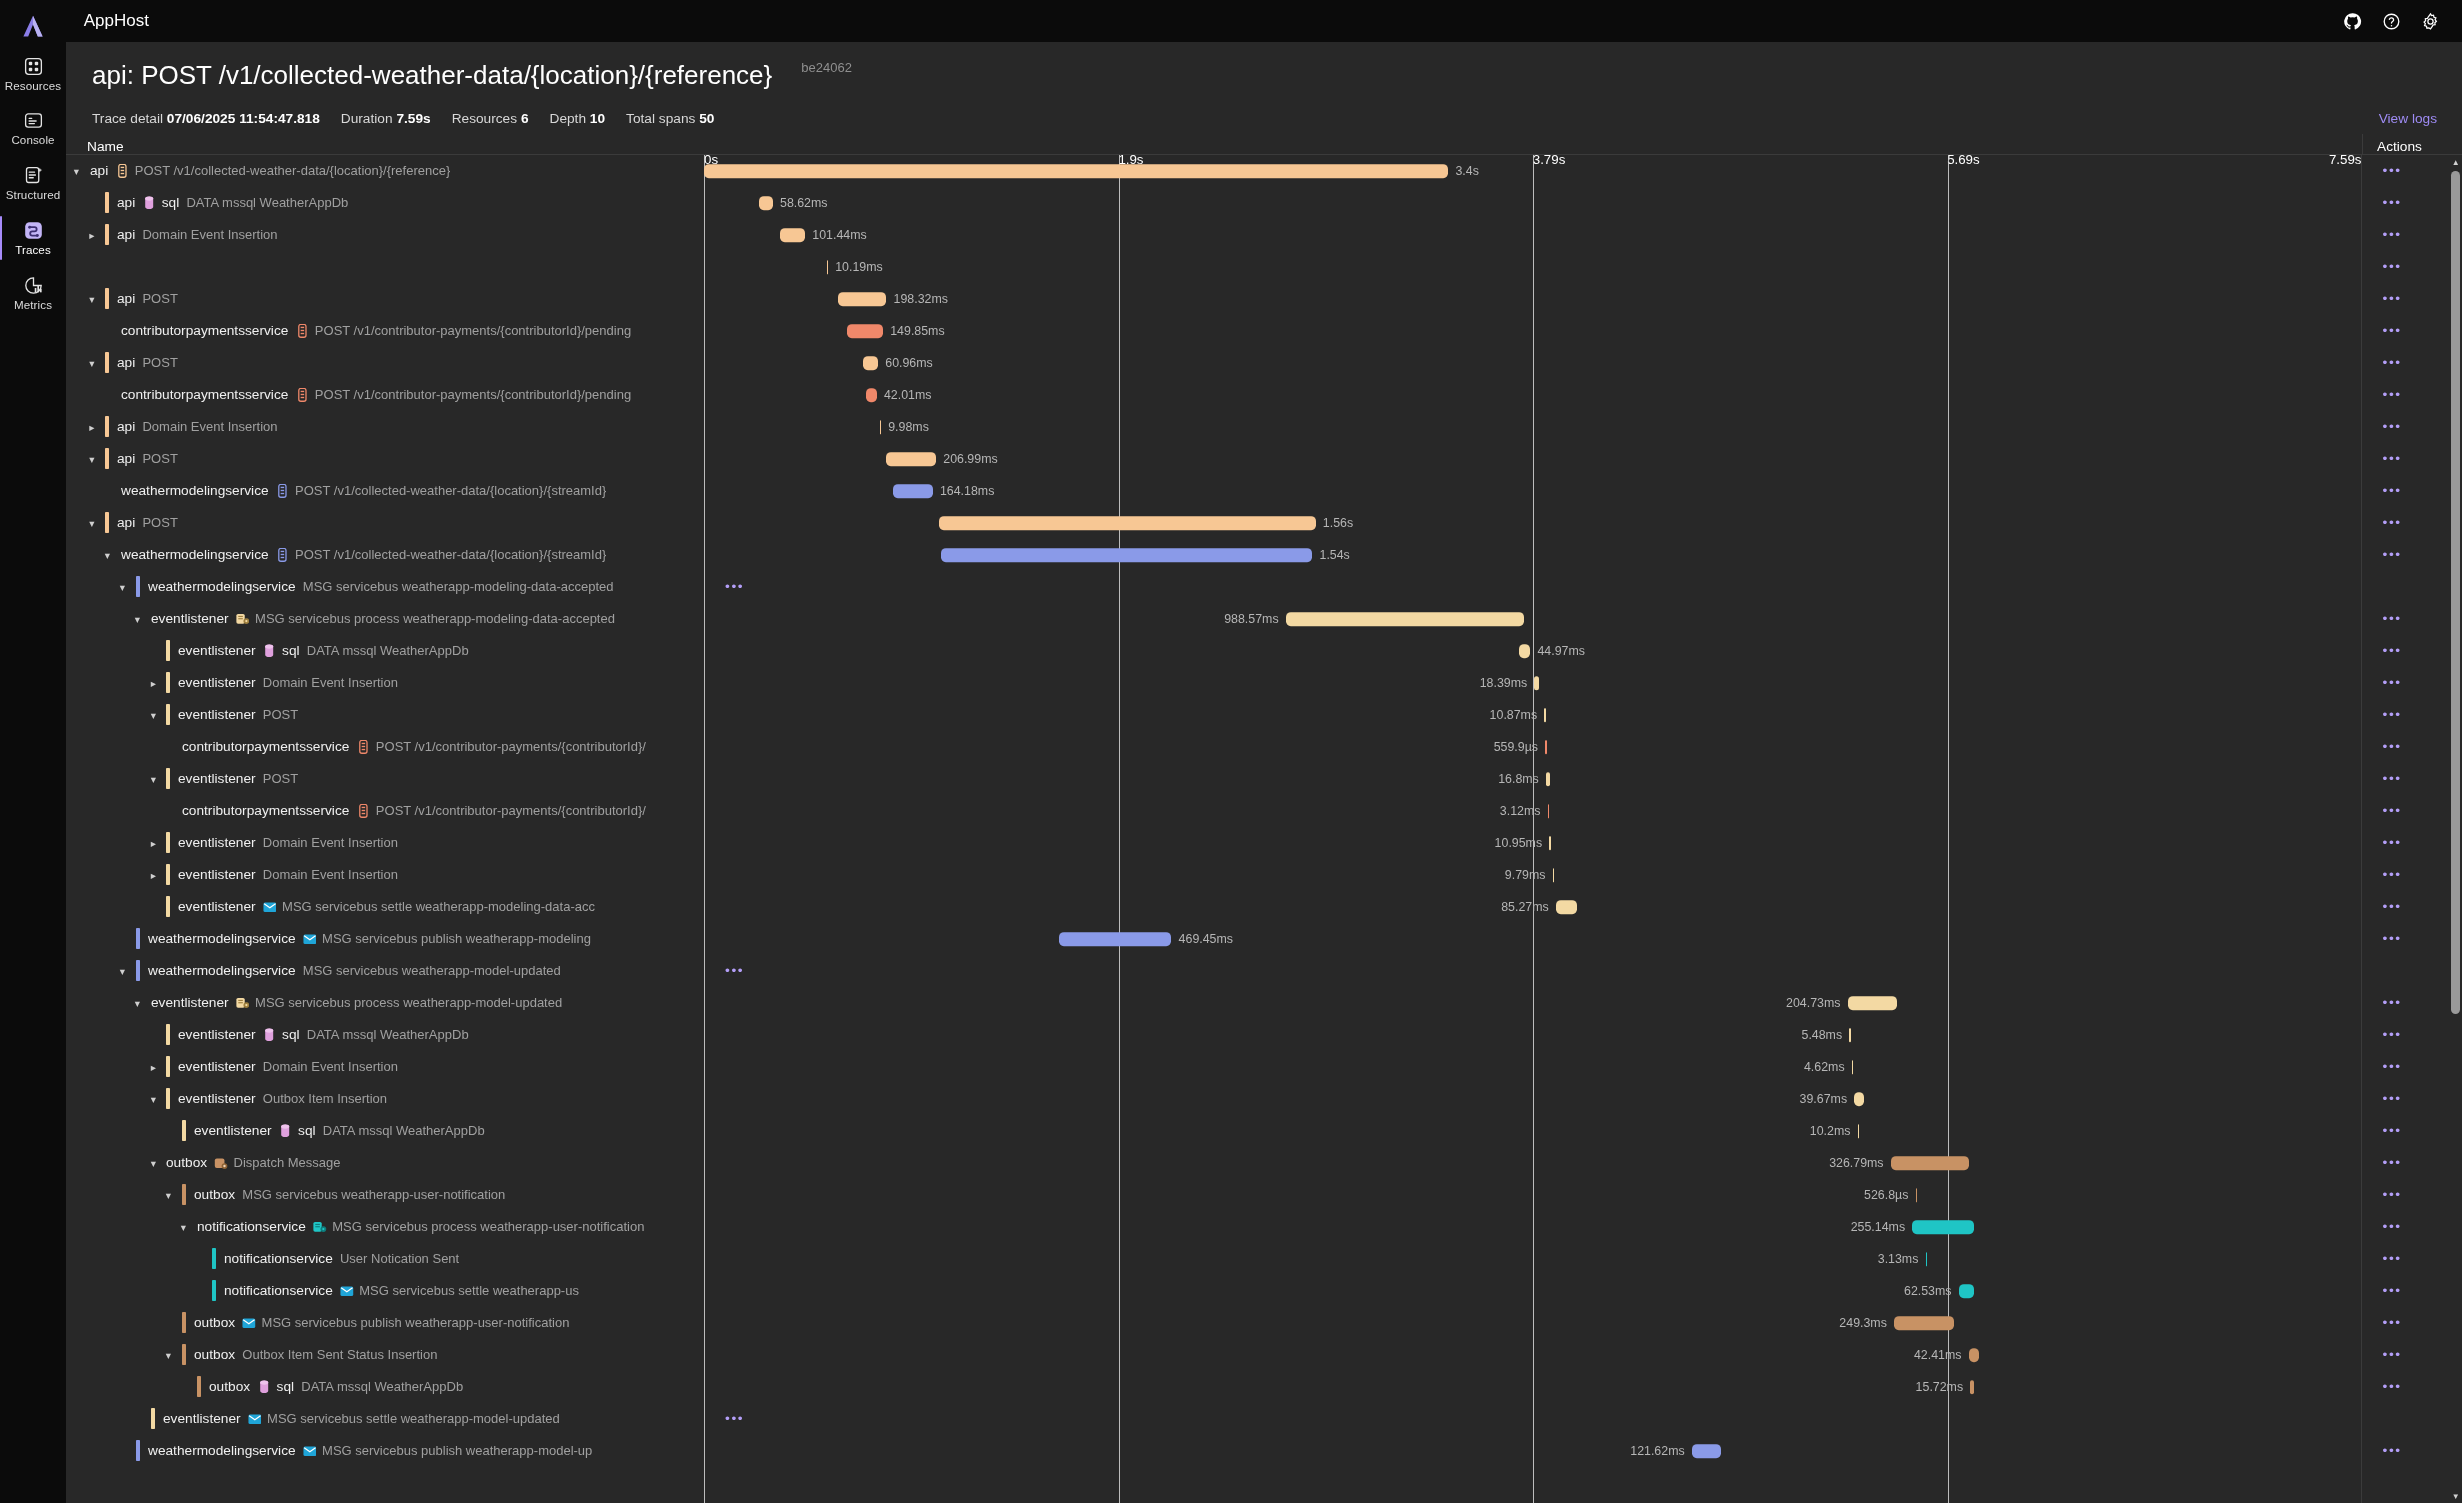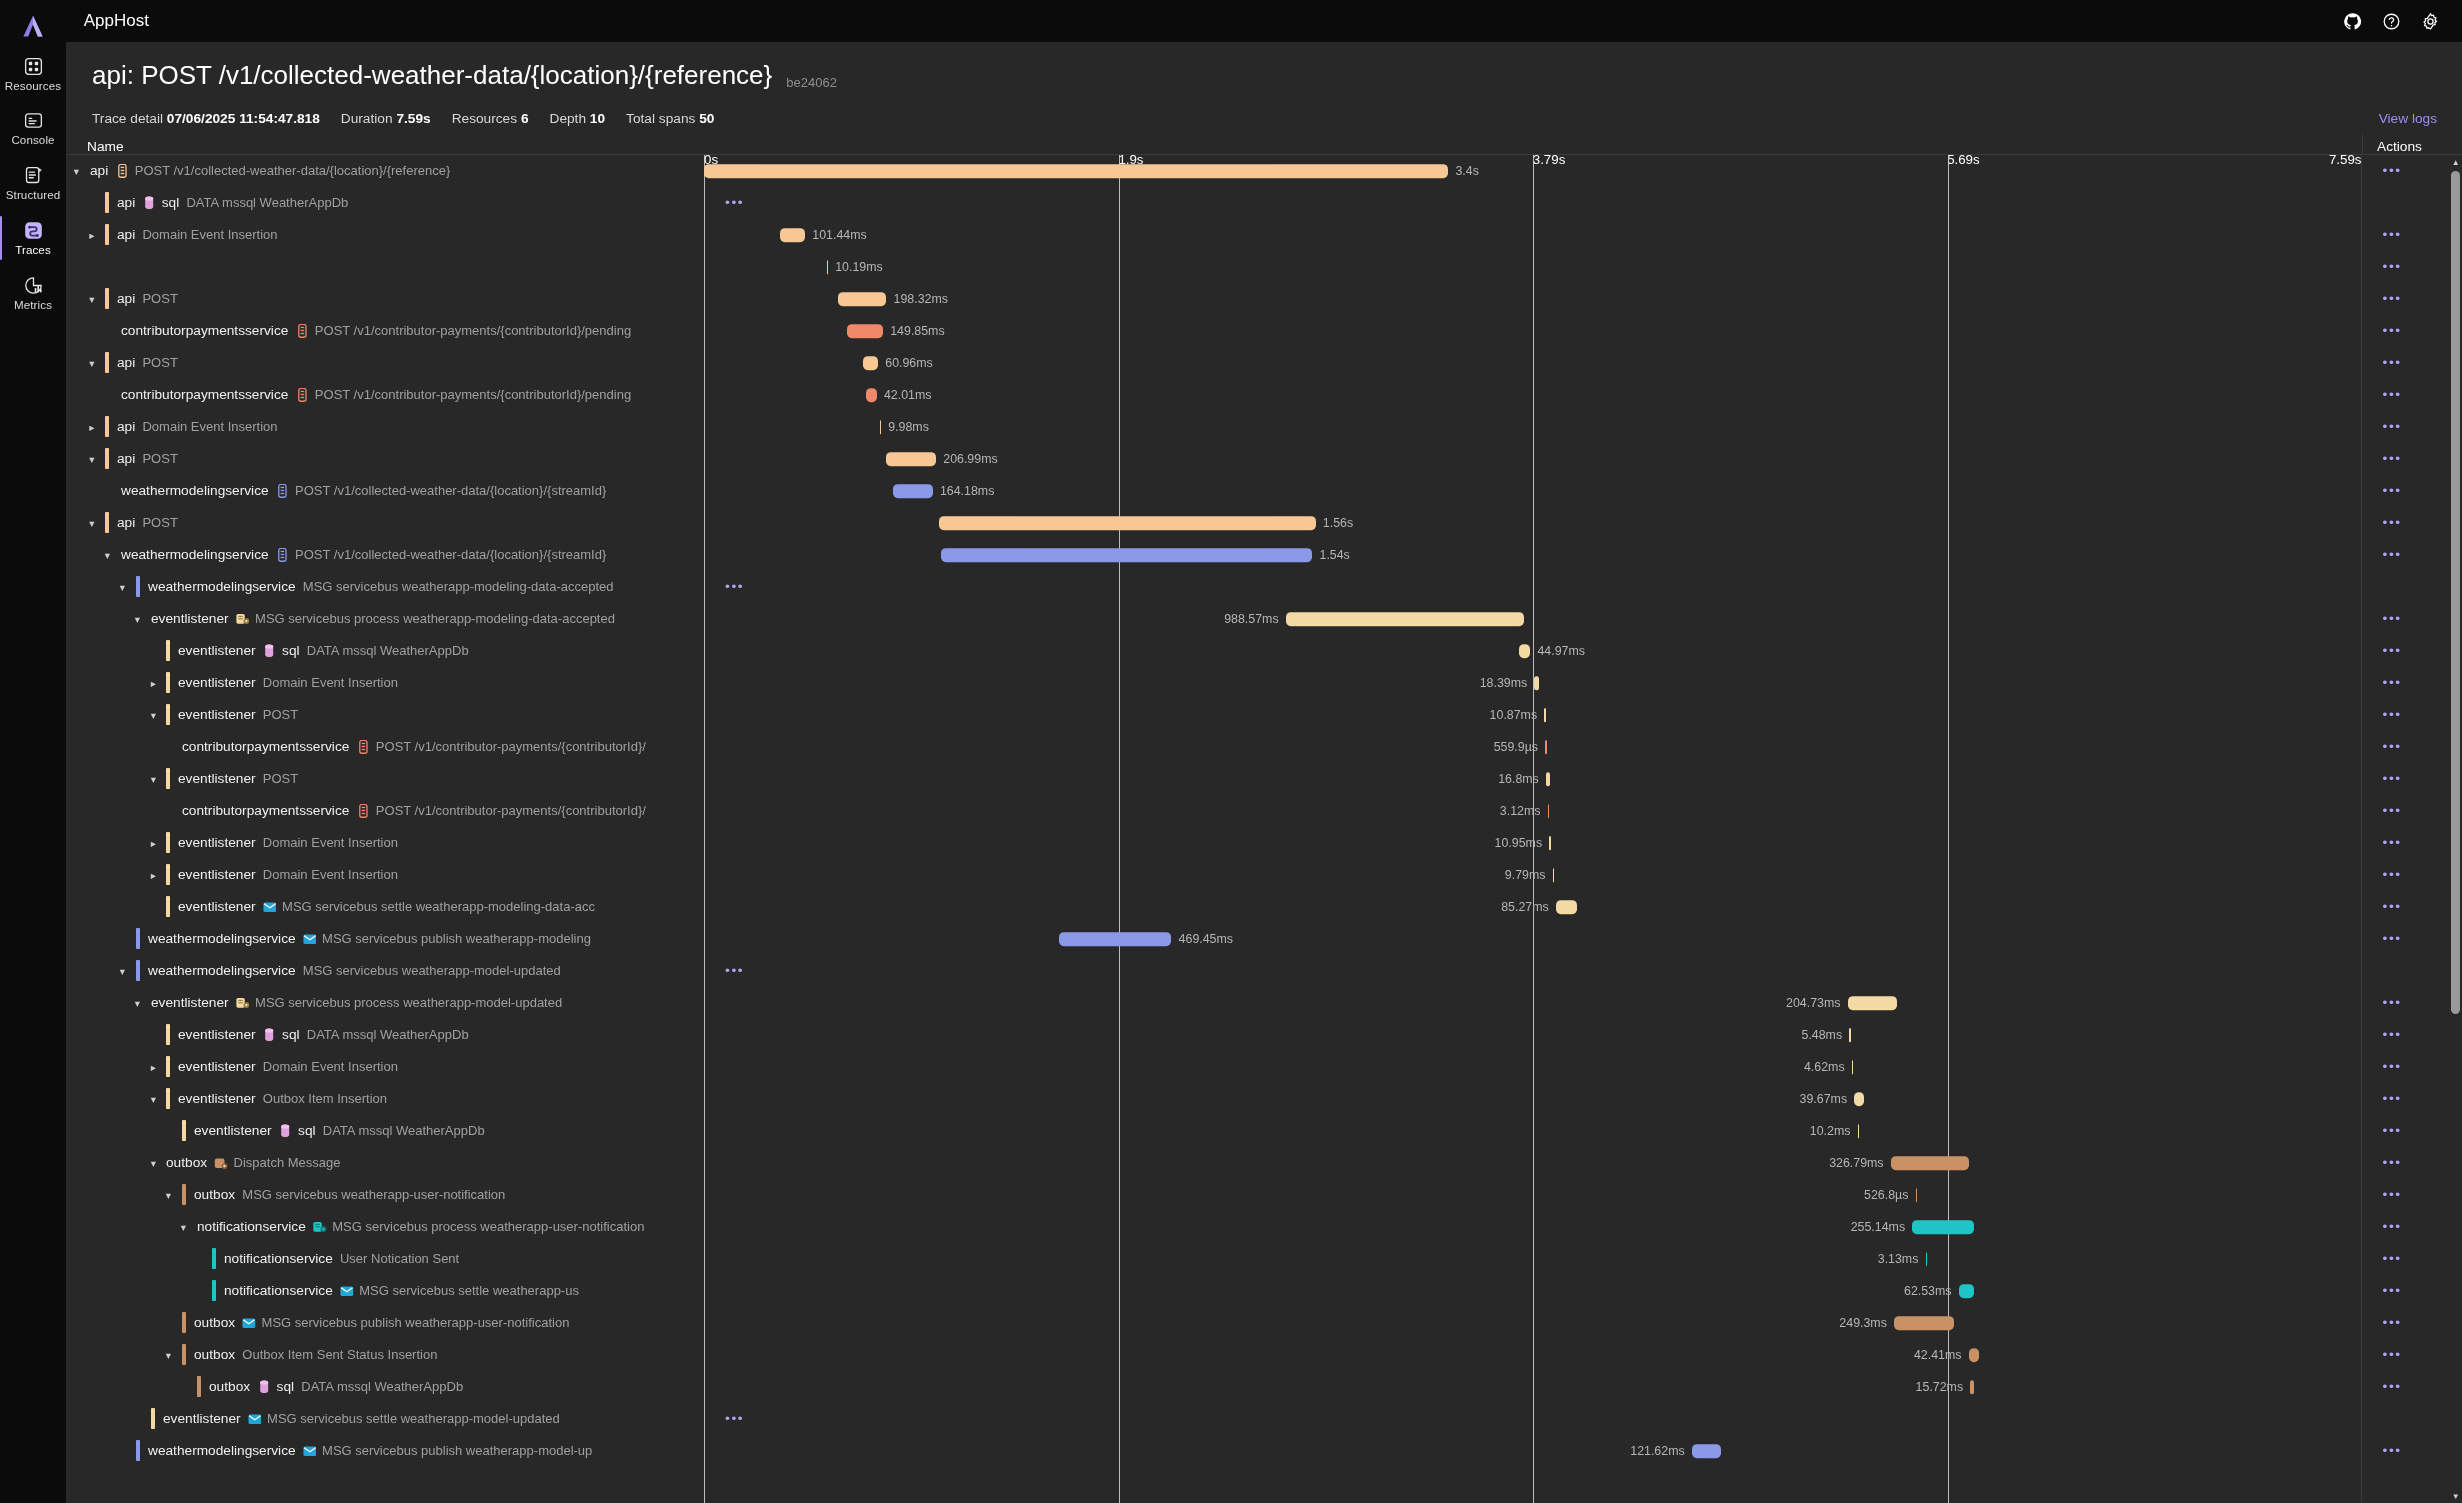--- a/index.html
+++ b/index.html
@@ -58,21 +58,21 @@
   
   .content {
     position: absolute; left: 66px; top: 42px;
     width: 2397px; height: 1462px;
     background: #282828;
     display: flex; flex-direction: column;
   }
   .page-head { padding: 17.7px 26px 0 26px; }
   .page-title {
     font-size: 26px; color: #ffffff; font-weight: 400; line-height: 1.2;
-    display: flex; align-items: flex-end; gap: 14px;
+    display: flex; align-items: flex-start; gap: 29px;
   }
   .page-title .tid { font-size: 13px; color: #8f8f8f; }
   .meta-row {
     display: flex; align-items: center; gap: 0;
     margin-top: 20px; font-size: 13.7px; color: #d8d8d8;
   }
   .meta-row .m { margin-right: 21px; }
   .meta-row .m b { color: #ffffff; font-weight: 700; }
   .meta-row .viewlogs {
     margin-left: auto; color: #9f8cf5; font-size: 13.7px; cursor: pointer; text-decoration: none;
@@ -321,20 +321,24 @@
                     <svg width="10.4" height="13.7" viewBox="0 0 13 17">
                       <ellipse cx="6.5" cy="3.2" rx="5" ry="2.6" fill="#dfa0dd"></ellipse>
                       <path d="M1.5 3.2v10.5c0 1.45 2.24 2.6 5 2.6s5-1.15 5-2.6V3.2z" fill="#dfa0dd"></path>
                       <ellipse cx="6.5" cy="3.2" rx="5" ry="2.6" fill="#eec2ec"></ellipse>
                     </svg>
                   </span>
                   <span class="rsvc">sql</span>
                   <span class="rop">DATA mssql WeatherAppDb</span>
                 </span>
               </div>
+              <div class="rtime">
+                <div class="bar" style="left:3.3%;width:0.85%;background:#f7c794"></div>
+                <div class="blabel" style="left:calc(4.1499999999999995% + 7.2px)">58.62ms</div>
+              </div>
               <div class="ract">
                 <span class="dots">•••</span>
               </div>
               <div class="rsb"></div>
             </div>
             <div class="row">
               <div class="rname">
                 <span class="chev" style="left:18.5px">▸</span>
                 <span style="display:flex;align-items:center;margin-left:39px;min-width:0">
                   <span class="lbar" style="background:#f7c794"></span>

